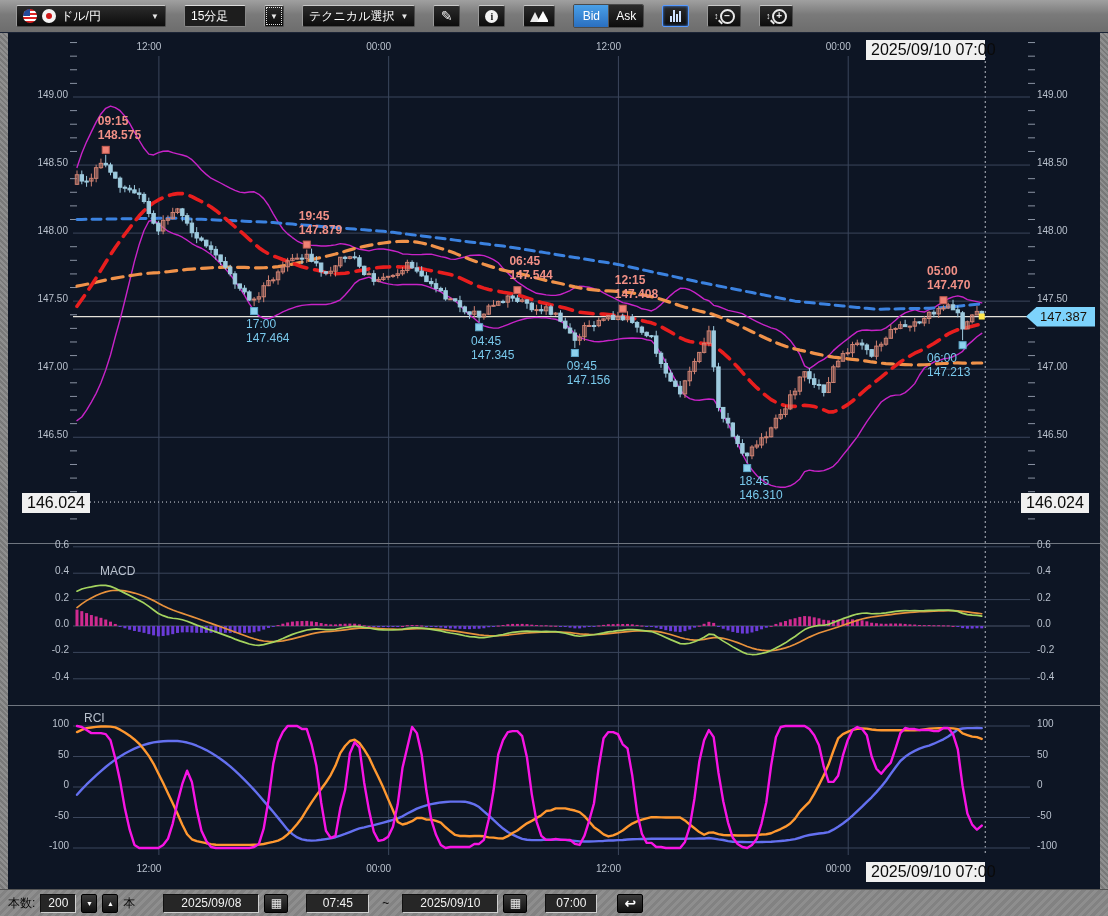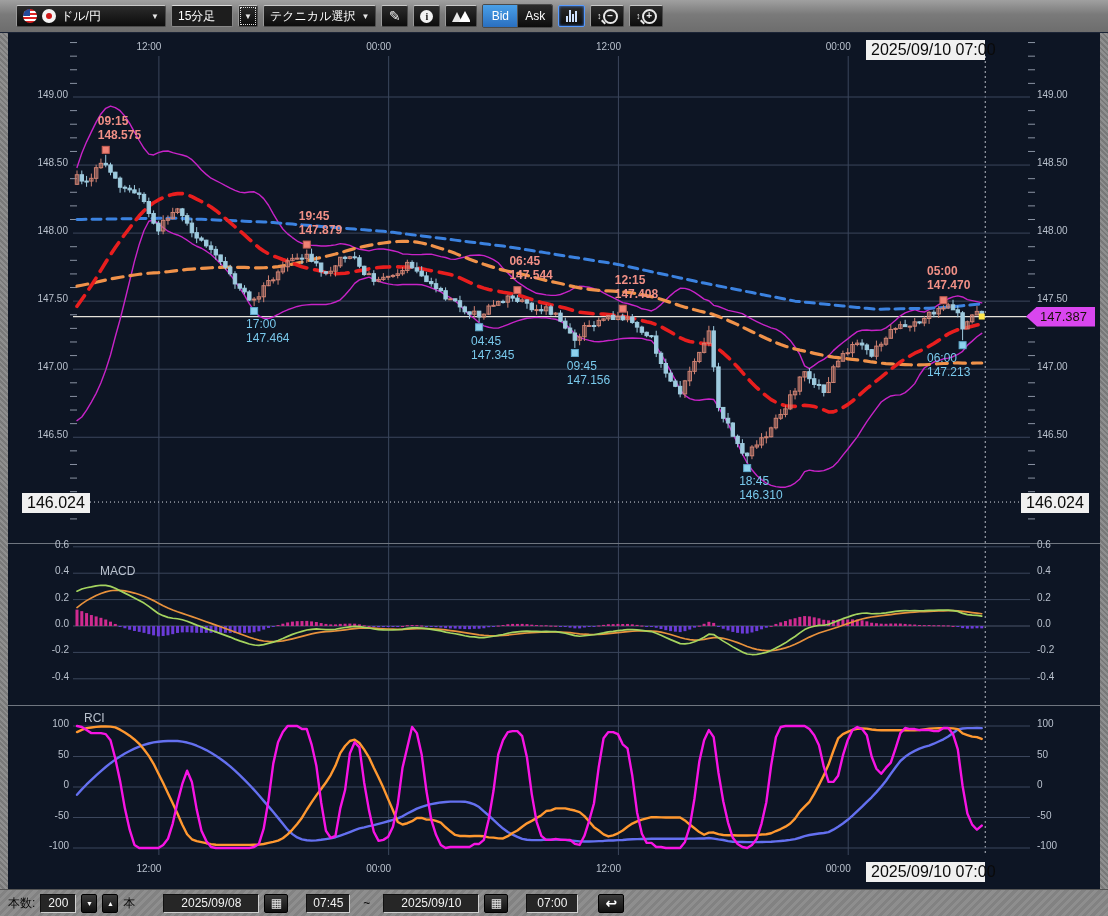--- a/index.html
+++ b/index.html
@@ -2,21 +2,21 @@
 <html><head>
 <meta charset="utf-8">
 <style>
   html,body{margin:0;padding:0;background:#222;}
   #app{position:relative;width:1108px;height:916px;overflow:hidden;background:#0d1524;
        font-family:"Liberation Sans","DejaVu Sans",sans-serif;-webkit-font-smoothing:antialiased;}
   svg{position:absolute;left:0;top:0;}
   
   #topbar{position:absolute;left:0;top:0;width:1108px;height:33px;
     background:linear-gradient(#a0a0a0,#7a7a7a 45%,#6d6d6d);border-bottom:1px solid #1b2436;
-    display:flex;align-items:center;gap:5px;padding:0 0 0 16px;box-sizing:border-box;z-index:30;}
+    display:flex;align-items:center;gap:18px;padding:0 0 0 16px;box-sizing:border-box;z-index:30;}
   .tb-box{height:22px;background:linear-gradient(#2b2b2b,#0c0c0c);border:1px solid #4a4a4a;
     border-top-color:#c9c9c9;border-left-color:#9a9a9a;border-radius:2px;color:#fff;
     display:flex;align-items:center;font-size:12px;padding:0 6px;box-sizing:border-box;}
   .tb-btn{cursor:pointer;}
   .chev{font-size:8px;color:#e8e8e8;margin-left:6px;}
   #pair-box{width:150px;justify-content:flex-start;gap:5px;}
   #pair-box .chev{margin-left:auto;}
   .flag{width:14px;height:14px;border-radius:50%;display:inline-block;position:relative;flex:0 0 auto;}
   .flag-us{background:repeating-linear-gradient(#d22 0 2px,#fff 2px 4px);overflow:hidden;}
   .flag-us::after{content:"";position:absolute;left:0;top:0;width:7px;height:7px;background:#224a9a;}
@@ -56,21 +56,21 @@
   .spin{width:16px;font-size:7px;}
   .cal{width:24px;font-size:12px;color:#e8e8e8;}
   #reset-btn{width:26px;font-size:14px;font-weight:bold;}
   
   .edge{position:absolute;top:33px;width:8px;height:856px;z-index:25;
     background:repeating-linear-gradient(45deg,#8f8f8f 0 2px,#797979 2px 4px);}
   #edge-l{left:0;} #edge-r{left:1100px;}
   
   .axlbl{position:absolute;font-size:10px;color:#b9c1cd;white-space:nowrap;z-index:10;}
   .boxlbl{position:absolute;font-size:16px;color:#0a0a0a;background:#f0f0f0;padding:1px 5px;white-space:nowrap;z-index:12;}
-  .pricetag{position:absolute;font-size:13px;color:#1a1208;background:#d946ef;height:20px;line-height:20px;
+  .pricetag{position:absolute;font-size:13px;color:#1a1208;background:#7dd3fc;height:20px;line-height:20px;
     padding:0 8px 0 14px;z-index:12;clip-path:polygon(0 50%,11px 0,100% 0,100% 100%,11px 100%);}
   .ann{position:absolute;font-size:12px;line-height:14px;white-space:nowrap;z-index:11;}
   .ann.high{color:#f19086;font-weight:bold;} .ann.low{color:#79c9ec;}
   .paneltitle{position:absolute;font-size:12px;color:#b9c1cd;z-index:10;}
 </style>
 </head>
 <body>
 
 <div id="app">
 
@@ -931,21 +931,21 @@
     <div class="bb-btn spin">
         <span>▲</span>
       </div>
     <span class="bb-label">本</span>
     <span style="width:18px"></span>
     <div class="bb-input" style="width:96px">2025/09/08</div>
     <div class="bb-btn cal">
         <span>▦</span>
       </div>
     <span style="width:8px"></span>
-    <div class="bb-input" style="width:44px">07:45</div>
+    <div class="bb-input" style="width:63px">07:45</div>
     <span class="bb-label" style="margin:0 8px">~</span>
     <div class="bb-input" style="width:96px">2025/09/10</div>
     <div class="bb-btn cal">
         <span>▦</span>
       </div>
     <span style="width:8px"></span>
     <div class="bb-input" style="width:52px">07:00</div>
     <span style="width:10px"></span>
     <div class="bb-btn" id="reset-btn">
         <span>↩</span>

